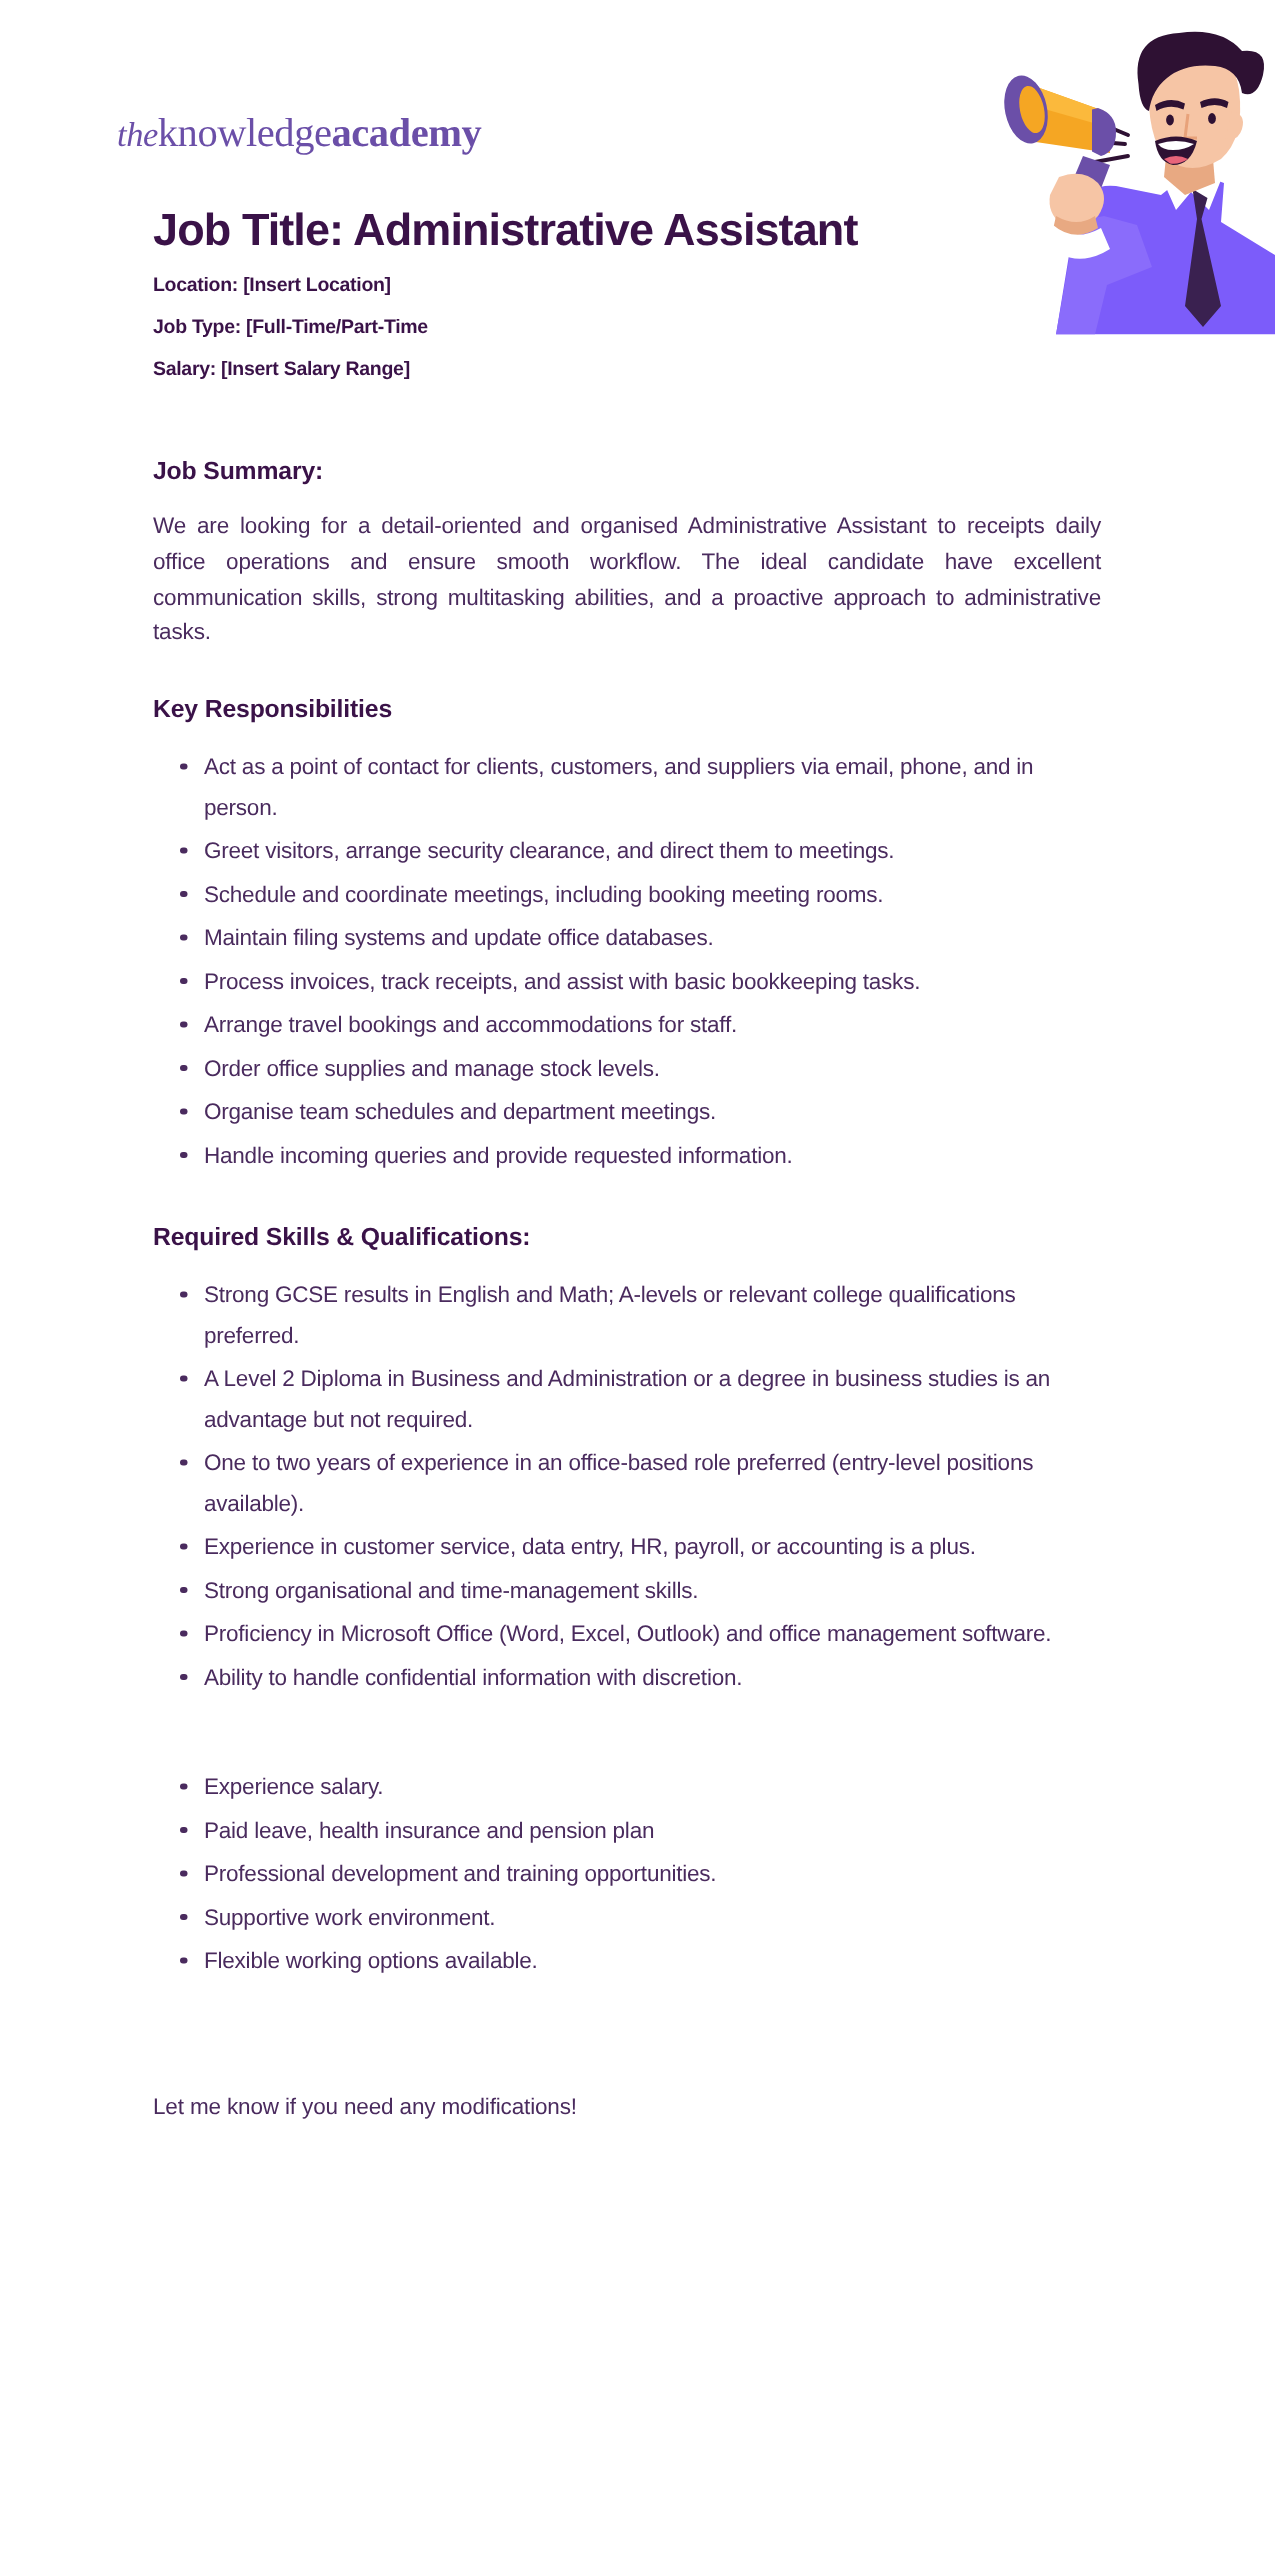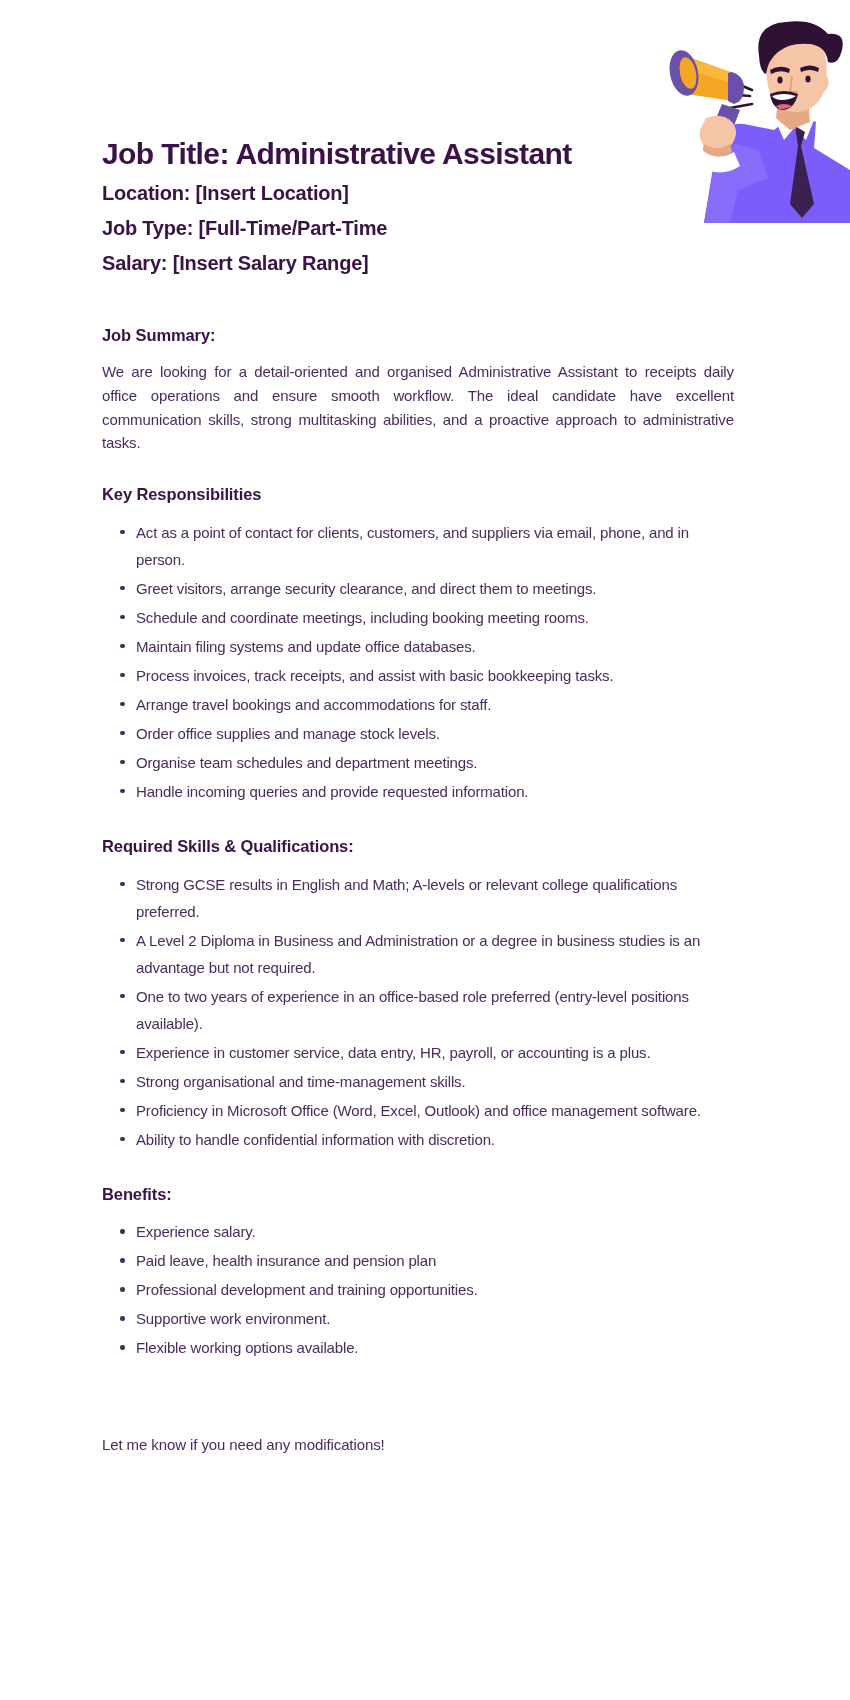--- a/index.html
+++ b/index.html
@@ -67,21 +67,21 @@
     font-size: 30px;
     font-weight: 700;
     letter-spacing: -0.6px;
     color: #3a1248;
     margin: 0 0 12px 0;
     line-height: 1.18;
     white-space: nowrap;
   }
 
   .meta-line {
-    font-size: 20px;
+    font-size: 13px;
     font-weight: 700;
     color: #3a1248;
     line-height: 1.0;
     margin: 0 0 15px 0;
     letter-spacing: -0.2px;
   }
   .meta-line:last-of-type { margin-bottom: 0; }
 
   h2.section-head {
     font-size: 16.5px;
@@ -137,20 +137,23 @@
   .sp-title-summary { height: 38px; }
   .sp-head-body     { height: 14px; }
   .sp-block         { height: 30px; }
   .sp-para-gap      { height: 24px; }
 </style>
 </head>
 <body>
 
 <div class="page">
 
+  <div class="logo">
+    <span class="the">the</span><span class="knowledge">knowledge</span><span class="academy">academy</span>
+  </div>
 
   <div class="hero">
     <svg width="232" height="205" viewBox="0 0 232 205" xmlns="http://www.w3.org/2000/svg">
 
       <path d="M95 150 L102 120 Q108 104 126 106 L156 112 L176 96 L198 104 L196 130 L232 152 L232 205 L86 205 Z" fill="#7c5cfa"></path>
 
       <path d="M86 205 L96 148 Q100 128 118 126 L140 132 L150 160 L120 172 L112 205 Z" fill="#8a6cfb"></path>
 
       <path d="M158 104 L176 92 L196 102 L188 122 L176 110 L166 122 Z" fill="#ffffff"></path>
 
@@ -235,21 +238,20 @@
       <li>A Level 2 Diploma in Business and Administration or a degree in business studies is an advantage but not required.</li>
       <li>One to two years of experience in an office-based role preferred (entry-level positions available).</li>
       <li>Experience in customer service, data entry, HR, payroll, or accounting is a plus.</li>
       <li>Strong organisational and time-management skills.</li>
       <li>Proficiency in Microsoft Office (Word, Excel, Outlook) and office management software.</li>
       <li>Ability to handle confidential information with discretion.</li>
     </ul>
 
     <div class="sp-block"></div>
 
-    <h2 class="section-head">Benefits:</h2>
     <div class="sp-head-body"></div>
     <ul class="bullets">
       <li>Experience salary.</li>
       <li>Paid leave, health insurance and pension plan</li>
       <li>Professional development and training opportunities.</li>
       <li>Supportive work environment.</li>
       <li>Flexible working options available.</li>
     </ul>
 
     <div class="sp-block"></div>

